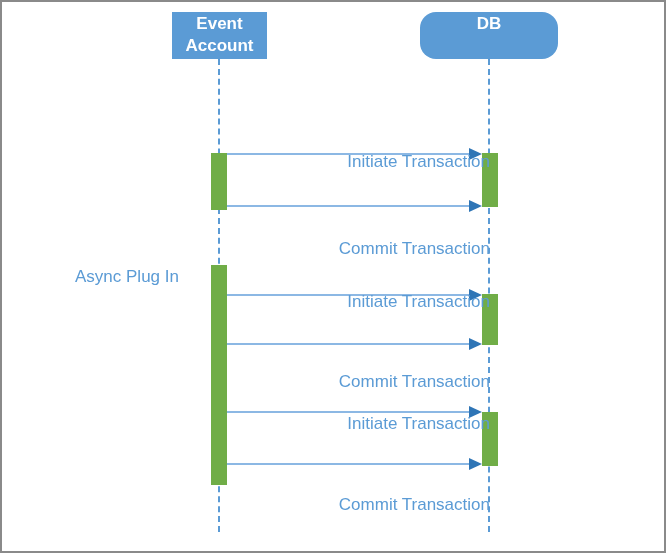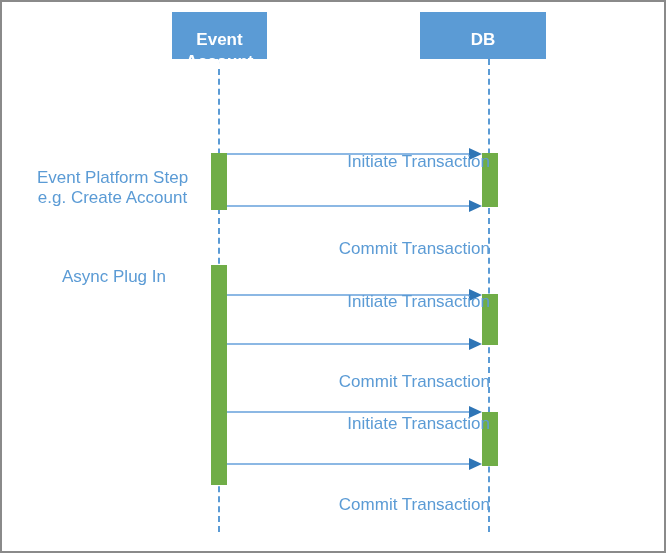--- a/index.html
+++ b/index.html
@@ -18,21 +18,21 @@
     overflow: hidden;
   }
   .actor {
     position: absolute;
     background: #5b9bd5;
     color: #ffffff;
     font-weight: bold;
     font-size: 17px;
     line-height: 22px;
     text-align: center;
-    padding-top: 17px;
+    padding-top: 1px;
     box-sizing: border-box;
     z-index: 4;
   }
   .lifeline {
     position: absolute;
     width: 0;
     border-left: 2px dashed #5b9bd5;
     z-index: 1;
   }
   .activation {
@@ -86,21 +86,21 @@
 </style>
 </head>
 <body>
 
 <div class="page">
 
   <div class="actor" style="left:170px; top:10px; width:95px; height:47px;">
     <div>Event</div>
     <div>Account</div>
   </div>
-  <div class="actor" style="left:418px; top:10px; width:126px; height:47px;">
+  <div class="actor" style="left:418px; top:10px; width:138px; height:47px;border-radius:16px;">
     <div>DB</div>
   </div>
 
   <div class="lifeline" style="left:216px; top:57px; height:473px;"></div>
   <div class="lifeline" style="left:486px; top:57px; height:473px;"></div>
 
   <div class="activation" style="left:209px; top:151px; height:57px;"></div>
   <div class="activation" style="left:480px; top:151px; height:54px;"></div>
   <div class="activation" style="left:209px; top:263px; height:220px;"></div>
   <div class="activation" style="left:480px; top:292px; height:51px;"></div>
@@ -131,21 +131,17 @@
     <div class="msg-head"></div>
   </div>
 
   <div class="msg-label" style="left:228px; top:124px;">Initiate Transaction</div>
   <div class="msg-label" style="left:228px; top:211px;">Commit Transaction</div>
   <div class="msg-label" style="left:228px; top:264px;">Initiate Transaction</div>
   <div class="msg-label" style="left:228px; top:344px;">Commit Transaction</div>
   <div class="msg-label" style="left:228px; top:386px;">Initiate Transaction</div>
   <div class="msg-label" style="left:228px; top:467px;">Commit Transaction</div>
 
-  <div class="annotation" style="left:14px; top:166px; width:193px;">
-    <div>Event Platform Step</div>
-    <div>e.g. Create Account</div>
-  </div>
-  <div class="annotation" style="left:19px; top:265px; width:186px;">
+  <div class="annotation" style="left:32px; top:265px; width:186px;">
     <div>Async Plug In</div>
   </div>
 
 </div>
 
 </body></html>

